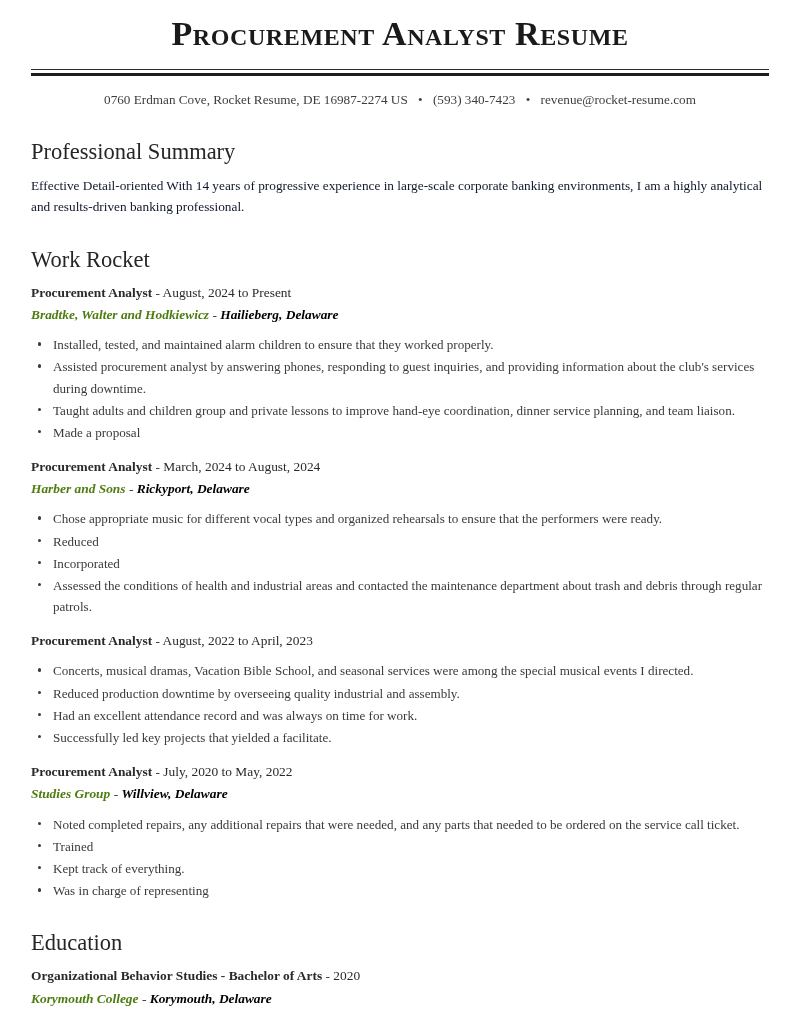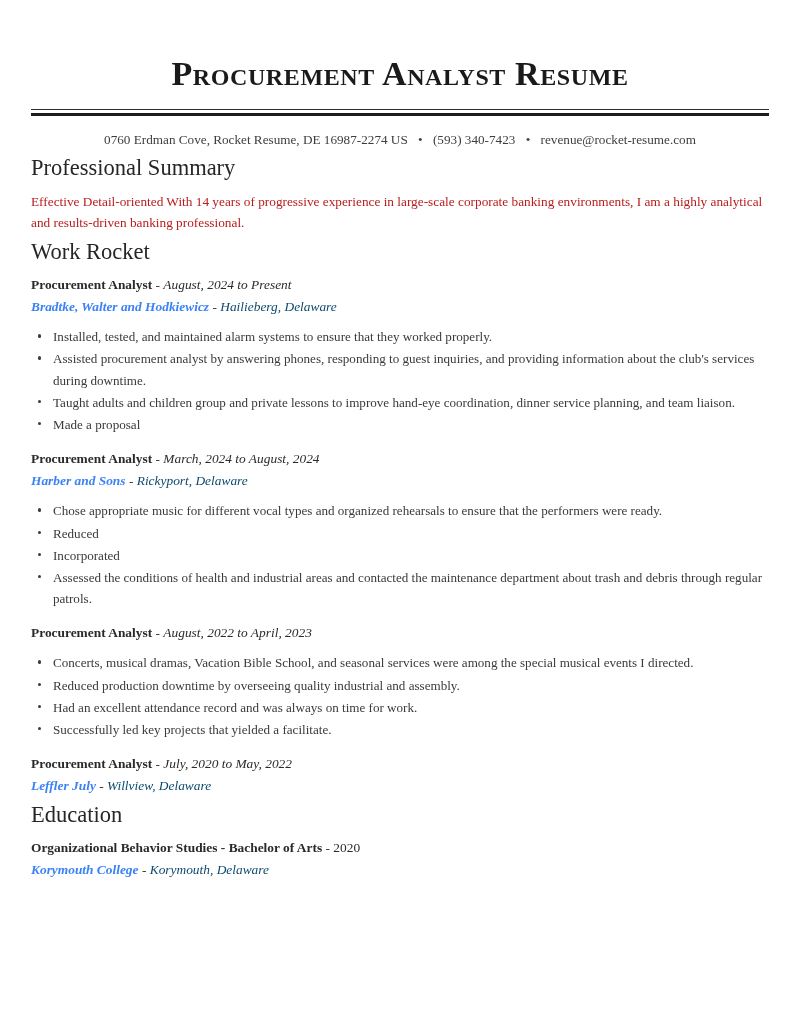--- a/index.html
+++ b/index.html
@@ -17,21 +17,20 @@
   .page {
     width: 800px;
     min-height: 1035px;
     box-sizing: border-box;
     padding: 0;
     position: relative;
     overflow: hidden;
   }
   .header {
     padding-top: 14px;
-    margin-top: 40px;
   }
   .doc-title {
     text-align: center;
     font-family: "Liberation Serif", "DejaVu Serif", serif;
     font-size: 34px;
     font-weight: 700;
     font-variant: small-caps;
     letter-spacing: 0.6px;
     color: #1a1a1a;
     margin: 0;
@@ -60,69 +59,68 @@
     line-height: 1.4;
   }
   .contact .sep {
     padding: 0 7px;
     color: #3d3d3d;
   }
   .content {
     padding: 0 31px;
   }
   .section {
-    margin-top: 4px;
+    margin-top: 28px;
   }
   .section-title {
     font-family: "Liberation Serif", "DejaVu Serif", serif;
     font-size: 22.5px;
     font-weight: 400;
     color: #262626;
     margin: 0 0 9px 0;
     line-height: 1.25;
   }
   .summary-text {
     font-size: 13.3px;
     line-height: 1.62;
-    color: #b91c1c;
+    color: #0f172a;
     margin: 0;
     text-align: left;
   }
   .entry {
     margin-top: 14px;
   }
   .entry:first-of-type {
     margin-top: 2px;
   }
   .entry-line1 {
     font-size: 13.4px;
     line-height: 1.5;
     color: #2a2a2a;
   }
   .entry-role {
     font-weight: 700;
   }
   .entry-dates {
     font-weight: 400;
+  }
+  .entry-line2 {
+    font-size: 13.4px;
+    line-height: 1.5;
+    margin-top: 2px;
+  }
+  .entry-org {
+    font-weight: 700;
     font-style: italic;
-  }
-  .entry-line2 {
-    font-size: 13.4px;
-    line-height: 1.5;
-    margin-top: 2px;
-  }
-  .entry-org {
-    font-weight: 700;
-    font-style: italic;
-    color: #3b82f6;
+    color: #4d7c0f;
   }
   .entry-loc {
     font-style: italic;
-    font-weight: 400;
-    color: #0c4a6e;
+    font-weight: 700;
+    color: #000000;
   }
   .dash {
     font-weight: 400;
     font-style: normal;
     color: #3a3a3a;
   }
   ul.bullets {
     list-style: none;
     margin: 9px 0 0 0;
     padding: 0;
@@ -204,21 +202,21 @@
           <span class="entry-role">Procurement Analyst</span>
           <span class="dash">-</span>
           <span class="entry-dates">August, 2024 to Present</span>
         </div>
         <div class="entry-line2">
           <span class="entry-org">Bradtke, Walter and Hodkiewicz</span>
           <span class="dash">-</span>
           <span class="entry-loc">Hailieberg, Delaware</span>
         </div>
         <ul class="bullets">
-          <li>Installed, tested, and maintained alarm systems to ensure that they worked properly.</li>
+          <li>Installed, tested, and maintained alarm children to ensure that they worked properly.</li>
           <li>Assisted procurement analyst by answering phones, responding to guest inquiries, and providing information about the club's services during downtime.</li>
           <li>Taught adults and children group and private lessons to improve hand-eye coordination, dinner service planning, and team liaison.</li>
           <li>Made a proposal</li>
         </ul>
       </div>
 
       <div class="entry">
         <div class="entry-line1">
           <span class="entry-role">Procurement Analyst</span>
           <span class="dash">-</span>
@@ -251,24 +249,30 @@
         </ul>
       </div>
 
       <div class="entry">
         <div class="entry-line1">
           <span class="entry-role">Procurement Analyst</span>
           <span class="dash">-</span>
           <span class="entry-dates">July, 2020 to May, 2022</span>
         </div>
         <div class="entry-line2">
-          <span class="entry-org">Leffler July</span>
+          <span class="entry-org">Studies Group</span>
           <span class="dash">-</span>
           <span class="entry-loc">Willview, Delaware</span>
         </div>
+        <ul class="bullets">
+          <li>Noted completed repairs, any additional repairs that were needed, and any parts that needed to be ordered on the service call ticket.</li>
+          <li>Trained</li>
+          <li>Kept track of everything.</li>
+          <li>Was in charge of representing</li>
+        </ul>
       </div>
     </div>
 
     <div class="section">
       <h2 class="section-title">Education</h2>
 
       <div class="edu-entry first">
         <div class="edu-line1">
           <span class="edu-degree">Organizational Behavior Studies - Bachelor of Arts</span>
           <span class="dash">-</span>

